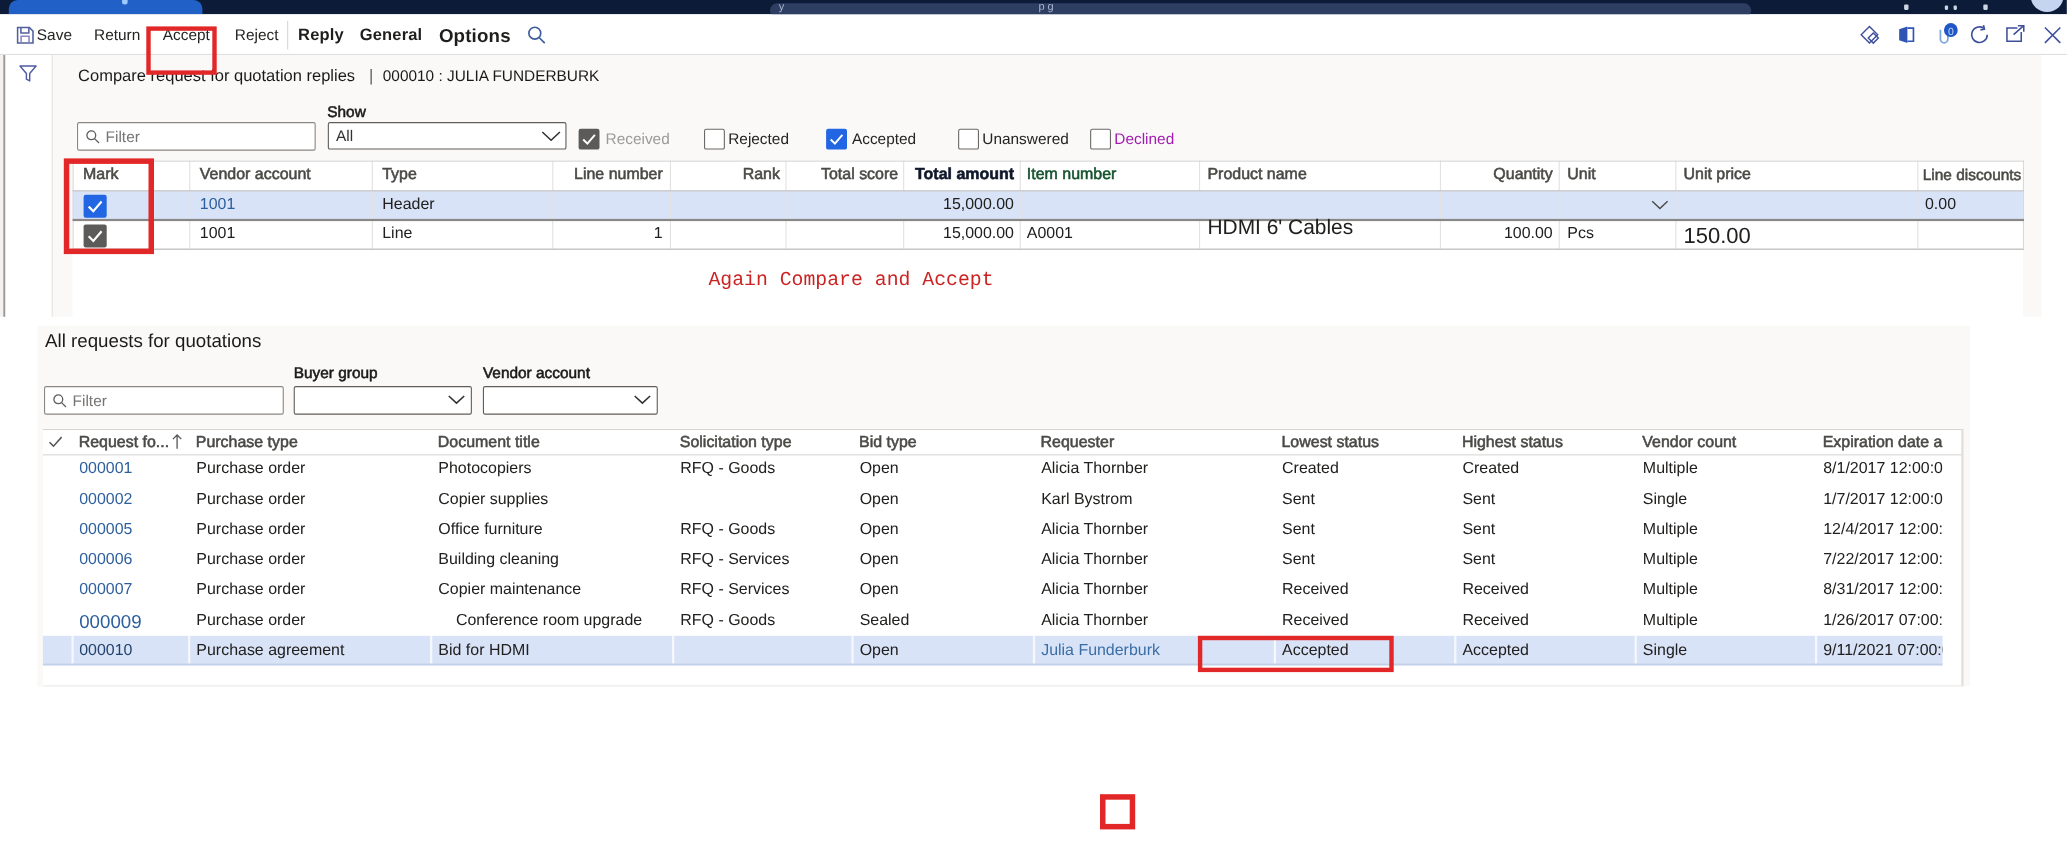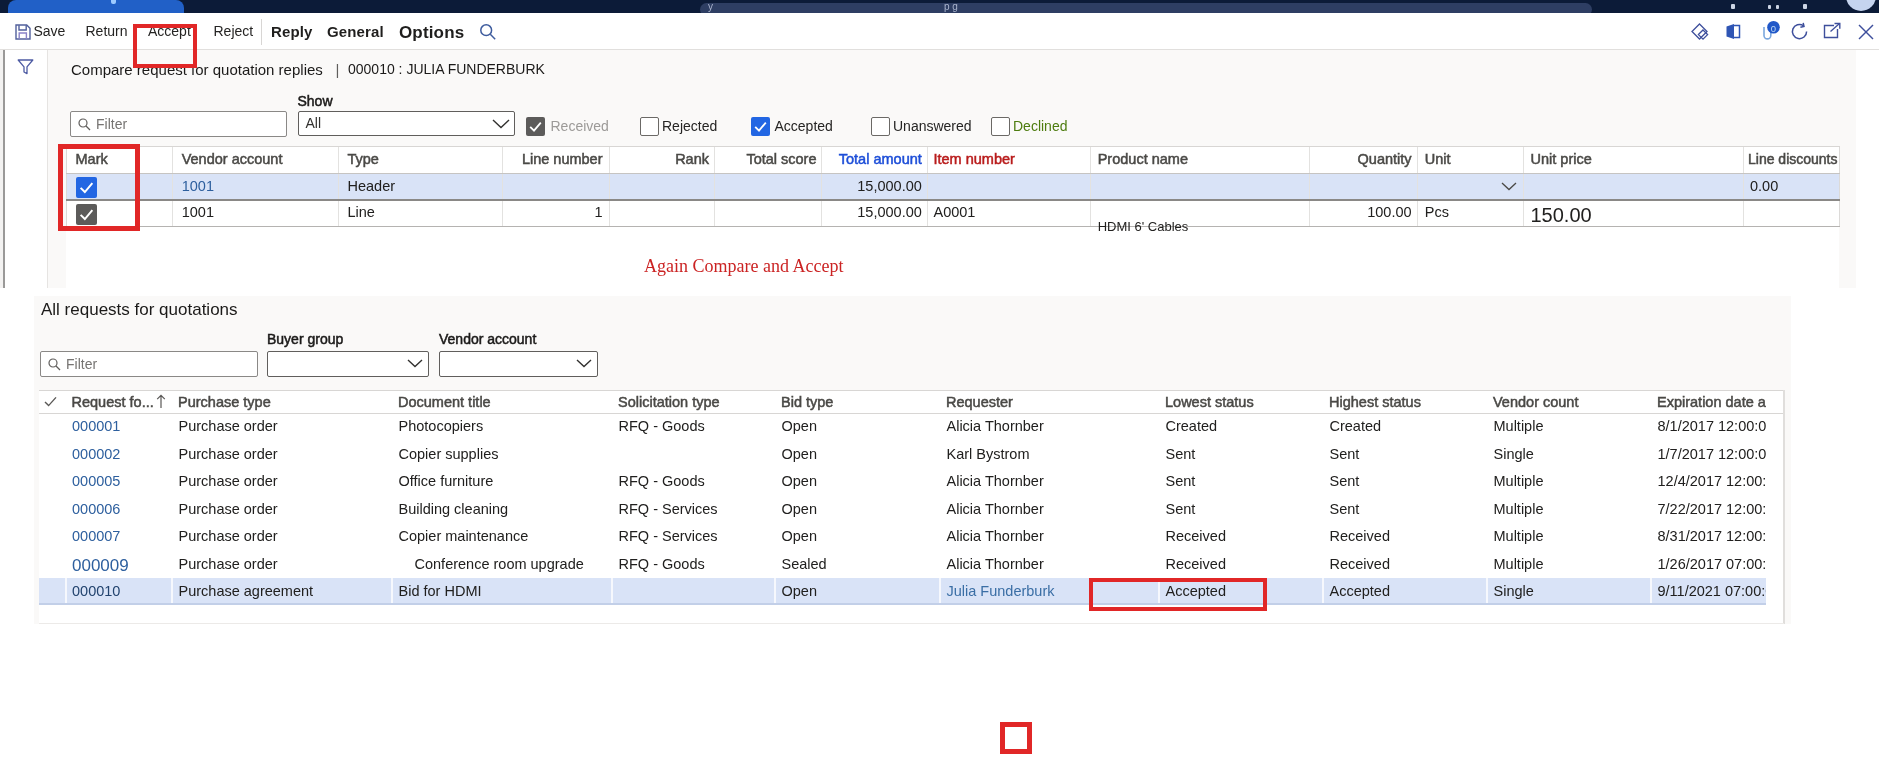--- a/index.html
+++ b/index.html
@@ -93,21 +93,21 @@
 <div style="position:absolute;left:640px;top:117px;width:19px;height:19px;background:#fff;border:1.5px solid #6b6966;border-radius:2px;box-sizing:border-box;"></div>
 <div class="t" style="left:662px;top:119px;font-size:14px;color:#252423;font-weight:400;">Rejected</div>
 <div style="position:absolute;left:751px;top:117px;width:19px;height:19px;background:#2266e3;border-radius:2px;"></div>
 <svg width="19" height="19" style="left:751px;top:117px" viewBox="0 0 19 19">
     <path d="M4.2 9.8 L8 13.6 L14.8 5.6" fill="none" stroke="#fff" stroke-width="1.8"></path>
   </svg>
 <div class="t" style="left:774.5px;top:119px;font-size:14px;color:#252423;font-weight:400;">Accepted</div>
 <div style="position:absolute;left:871px;top:117px;width:19px;height:19px;background:#fff;border:1.5px solid #6b6966;border-radius:2px;box-sizing:border-box;"></div>
 <div class="t" style="left:893px;top:119px;font-size:14px;color:#252423;font-weight:400;">Unanswered</div>
 <div style="position:absolute;left:991px;top:117px;width:19px;height:19px;background:#fff;border:1.5px solid #6b6966;border-radius:2px;box-sizing:border-box;"></div>
-<div class="t" style="left:1013px;top:119px;font-size:14px;color:#4d7c0f;font-weight:400;">Declined</div>
+<div class="t" style="left:1013px;top:119px;font-size:14px;color:#a21caf;font-weight:400;">Declined</div>
 <div style="position:absolute;left:66px;top:146px;width:1772.5px;height:141.5px;background:#fff;"></div>
 <div style="position:absolute;left:66px;top:173px;width:1772.5px;height:26.5px;background:#d9e3f7;"></div>
 <div style="position:absolute;left:172.4px;top:146px;width:1px;height:79.5px;background:#e3e2e0;"></div>
 <div style="position:absolute;left:338.2px;top:146px;width:1px;height:79.5px;background:#e3e2e0;"></div>
 <div style="position:absolute;left:502px;top:146px;width:1px;height:79.5px;background:#e3e2e0;"></div>
 <div style="position:absolute;left:608.5px;top:146px;width:1px;height:79.5px;background:#e3e2e0;"></div>
 <div style="position:absolute;left:714.3px;top:146px;width:1px;height:79.5px;background:#e3e2e0;"></div>
 <div style="position:absolute;left:820.7px;top:146px;width:1px;height:79.5px;background:#e3e2e0;"></div>
 <div style="position:absolute;left:926.7px;top:146px;width:1px;height:79.5px;background:#e3e2e0;"></div>
 <div style="position:absolute;left:1090.3px;top:146px;width:1px;height:79.5px;background:#e3e2e0;"></div>
@@ -121,22 +121,22 @@
 <div style="position:absolute;left:66px;top:172.5px;width:1773.5px;height:1px;background:#c6c4c2;"></div>
 <div style="position:absolute;left:66px;top:199px;width:1773.5px;height:1.5px;background:#8a8886;"></div>
 <div style="position:absolute;left:66px;top:225.5px;width:1773.5px;height:1px;background:#b5b3b1;"></div>
 <div class="t" style="left:1748px;top:151.5px;width:90px;overflow:hidden;font-size:14px;color:#4a4946;-webkit-text-stroke:0.5px currentColor;">Line discounts</div>
 <div class="t" style="left:75.5px;top:151.5px;font-size:14.5px;color:#4a4946;font-weight:400;-webkit-text-stroke:0.5px currentColor;">Mark</div>
 <div class="t" style="left:181.7px;top:151.5px;font-size:14.5px;color:#4a4946;font-weight:400;-webkit-text-stroke:0.5px currentColor;">Vendor account</div>
 <div class="t" style="left:347.5px;top:151.5px;font-size:14.5px;color:#4a4946;font-weight:400;-webkit-text-stroke:0.5px currentColor;">Type</div>
 <div class="t" style="left:442.5px;top:151.5px;width:160px;text-align:right;font-size:14.5px;color:#4a4946;font-weight:400;-webkit-text-stroke:0.5px currentColor;">Line number</div>
 <div class="t" style="left:549px;top:151.5px;width:160px;text-align:right;font-size:14.5px;color:#4a4946;font-weight:400;-webkit-text-stroke:0.5px currentColor;">Rank</div>
 <div class="t" style="left:656.5px;top:151.5px;width:160px;text-align:right;font-size:14.5px;color:#4a4946;font-weight:400;-webkit-text-stroke:0.5px currentColor;">Total score</div>
-<div class="t" style="left:761.8px;top:151.5px;width:160px;text-align:right;font-size:14.5px;color:#1d4ed8;font-weight:400;-webkit-text-stroke:0.5px currentColor;">Total amount</div>
-<div class="t" style="left:933.5px;top:151.5px;font-size:14.5px;color:#b91c1c;font-weight:400;-webkit-text-stroke:0.5px currentColor;">Item number</div>
+<div class="t" style="left:761.8px;top:151.5px;width:160px;text-align:right;font-size:14.5px;color:#0f172a;font-weight:700;-webkit-text-stroke:0.5px currentColor;">Total amount</div>
+<div class="t" style="left:933.5px;top:151.5px;font-size:14.5px;color:#14532d;font-weight:400;-webkit-text-stroke:0.5px currentColor;">Item number</div>
 <div class="t" style="left:1097.7px;top:151.5px;font-size:14.5px;color:#4a4946;font-weight:400;-webkit-text-stroke:0.5px currentColor;">Product name</div>
 <div class="t" style="left:1251.6px;top:151.5px;width:160px;text-align:right;font-size:14.5px;color:#4a4946;font-weight:400;-webkit-text-stroke:0.5px currentColor;">Quantity</div>
 <div class="t" style="left:1424.8px;top:151.5px;font-size:14.5px;color:#4a4946;font-weight:400;-webkit-text-stroke:0.5px currentColor;">Unit</div>
 <div class="t" style="left:1530.5px;top:151.5px;font-size:14.5px;color:#4a4946;font-weight:400;-webkit-text-stroke:0.5px currentColor;">Unit price</div>
 <div style="position:absolute;left:76px;top:177px;width:21px;height:21px;background:#2266e3;border-radius:2px;"></div>
 <svg width="21" height="21" style="left:76px;top:177px" viewBox="0 0 19 19">
     <path d="M4.2 9.8 L8 13.6 L14.8 5.6" fill="none" stroke="#fff" stroke-width="1.8"></path>
   </svg>
 <div class="t" style="left:181.7px;top:178.5px;font-size:14.5px;color:#2d5f9e;font-weight:400;">1001</div>
 <div class="t" style="left:347.5px;top:178.5px;font-size:14.5px;color:#21201f;font-weight:400;">Header</div>
@@ -147,25 +147,25 @@
 <div class="t" style="left:1750px;top:178.5px;font-size:14.5px;color:#21201f;font-weight:400;">0.00</div>
 <div style="position:absolute;left:76px;top:203.5px;width:21px;height:21px;background:#5c5b5a;border-radius:2px;"></div>
 <svg width="21" height="21" style="left:76px;top:203.5px" viewBox="0 0 19 19">
     <path d="M4.2 9.8 L8 13.6 L14.8 5.6" fill="none" stroke="#fff" stroke-width="1.8"></path>
   </svg>
 <div class="t" style="left:181.7px;top:205px;font-size:14.5px;color:#21201f;font-weight:400;">1001</div>
 <div class="t" style="left:347.5px;top:205px;font-size:14.5px;color:#21201f;font-weight:400;">Line</div>
 <div class="t" style="left:542.5px;top:205px;width:60px;text-align:right;font-size:14.5px;color:#21201f;font-weight:400;">1</div>
 <div class="t" style="left:801.8px;top:205px;width:120px;text-align:right;font-size:14.5px;color:#21201f;font-weight:400;">15,000.00</div>
 <div class="t" style="left:933.5px;top:205px;font-size:14.5px;color:#21201f;font-weight:400;">A0001</div>
-<div class="t" style="left:1097.7px;top:220px;font-size:13px;color:#21201f;font-weight:400;">HDMI 6' Cables</div>
+<div class="t" style="left:1097.7px;top:198px;font-size:19px;color:#21201f;font-weight:400;">HDMI 6' Cables</div>
 <div class="t" style="left:1321.6px;top:205px;width:90px;text-align:right;font-size:14.5px;color:#21201f;font-weight:400;">100.00</div>
 <div class="t" style="left:1424.8px;top:205px;font-size:14.5px;color:#21201f;font-weight:400;">Pcs</div>
 <div class="t" style="left:1530.5px;top:205px;font-size:20px;color:#21201f;font-weight:400;">150.00</div>
-<div class="t" style="left:644px;top:257px;font-size:18px;color:#cb2323;font-weight:400;font-family:Liberation Serif, serif;">Again Compare and Accept</div>
+<div class="t" style="left:644px;top:246px;font-size:18px;color:#cb2323;font-weight:400;font-family:Liberation Mono, monospace;">Again Compare and Accept</div>
 <div style="position:absolute;left:34px;top:296px;width:1757px;height:328px;background:#faf9f8;"></div>
 <div class="t" style="left:41px;top:301px;font-size:17px;color:#1b1a19;font-weight:400;">All requests for quotations</div>
 <div class="t" style="left:267px;top:332px;font-size:14px;color:#1b1a19;font-weight:400;-webkit-text-stroke:0.5px currentColor;">Buyer group</div>
 <div class="t" style="left:439px;top:332px;font-size:14px;color:#1b1a19;font-weight:400;-webkit-text-stroke:0.5px currentColor;">Vendor account</div>
 <div style="position:absolute;left:40px;top:351px;width:218px;height:25.5px;background:#fff;border:1px solid #8a8886;border-radius:2px;box-sizing:border-box;"></div>
 <svg width="13" height="13" style="left:48px;top:358px" viewBox="0 0 13 13">
 <circle cx="5" cy="5" r="4" fill="none" stroke="#605e5c" stroke-width="1.2"></circle>
 <line x1="8" y1="8" x2="12" y2="12" stroke="#605e5c" stroke-width="1.2"></line>
 </svg>
 <div class="t" style="left:66px;top:357px;font-size:14px;color:#767472;font-weight:400;">Filter</div>

